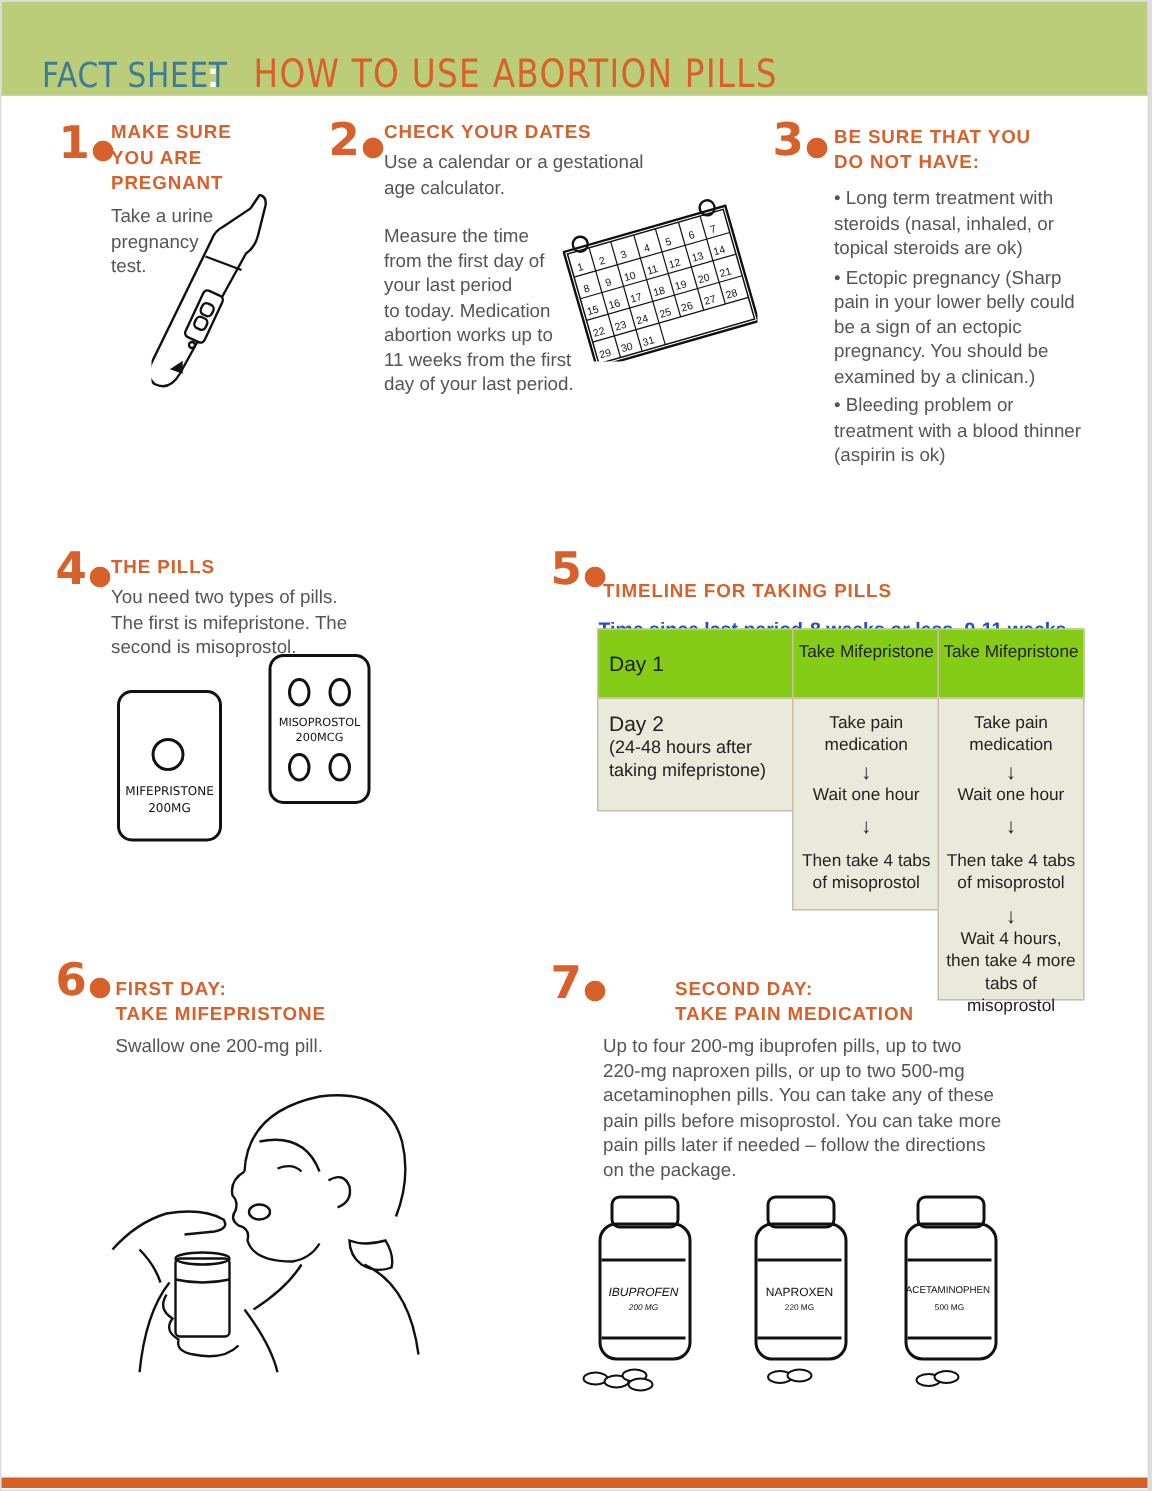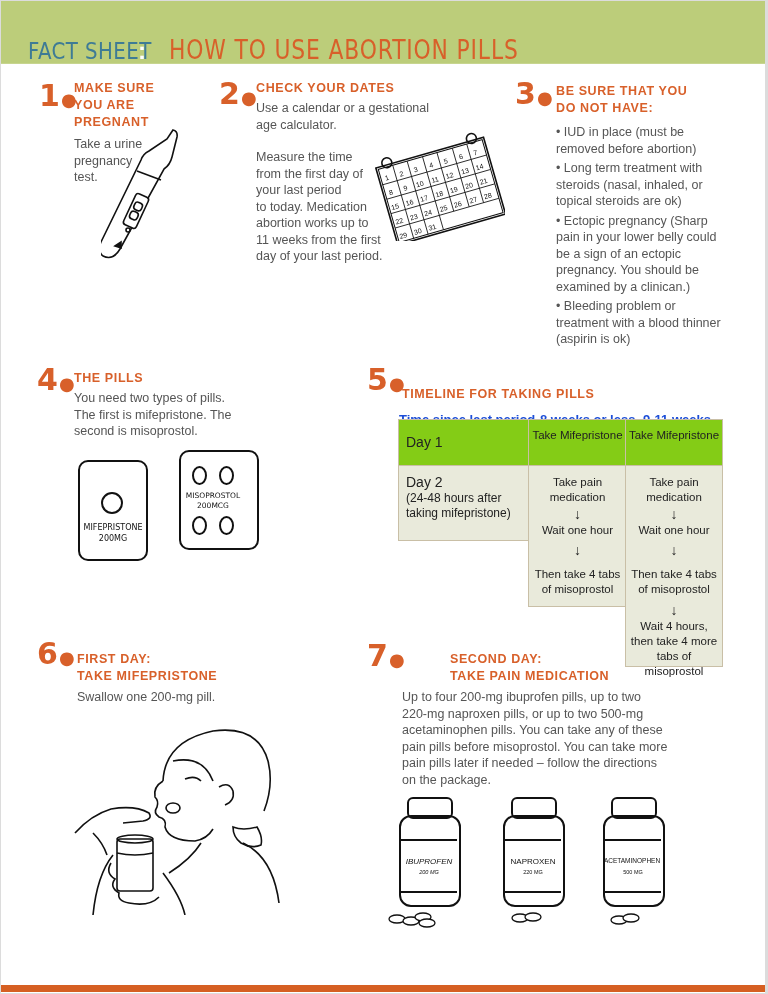--- a/index.html
+++ b/index.html
@@ -127,41 +127,40 @@
       </g>
     </g>
   </svg>
 
   <div class="num" style="left:514px;top:78px;"><span>3</span><span class="dot">●</span></div>
   <div class="sec-title" style="left:555px;top:82px;">
     <div>BE SURE THAT YOU</div>
     <div>DO NOT HAVE:</div>
   </div>
   <div class="body-text bullets" style="left:555px;top:123px;width:175px;">
-    <p>• IUD in place (must be removed before abortion)</p>
     <p>• Long term treatment with steroids (nasal, inhaled, or topical steroids are ok)</p>
     <p>• Ectopic pregnancy (Sharp pain in your lower belly could be a sign of an ectopic pregnancy. You should be examined by a clinican.)</p>
     <p>• Bleeding problem or treatment with a blood thinner (aspirin is ok)</p>
   </div>
 
   <div class="num" style="left:36px;top:364px;"><span>4</span><span class="dot">●</span></div>
   <div class="sec-title" style="left:73px;top:369px;text-align:right;">THE PILLS</div>
   <div class="body-text" style="left:73px;top:389px;">
     <p>You need two types of pills.</p>
     <p>The first is mifepristone. The</p>
     <p>second is misoprostol.</p>
   </div>
   <div style="position:absolute;left:77px;top:459px;width:66px;height:97px;border:2.5px solid #111;border-radius:10px;">
     <div style="position:absolute;left:21px;top:30px;width:18px;height:18px;border:2px solid #111;border-radius:50%;"></div>
     <div style="position:absolute;left:0;top:60px;width:66px;text-align:center;font-size:8px;line-height:11px;color:#111;font-family:'DejaVu Sans', sans-serif;">
       <div>MIFEPRISTONE</div>
       <div>200MG</div>
     </div>
   </div>
-  <div style="position:absolute;left:178px;top:449px;width:64px;height:96px;border:2.5px solid #111;border-radius:10px;padding-left:12px;">
+  <div style="position:absolute;left:178px;top:435px;width:64px;height:96px;border:2.5px solid #111;border-radius:10px;">
     <div style="position:absolute;left:11px;top:14px;width:11px;height:15px;border:2px solid #111;border-radius:50%;"></div>
     <div style="position:absolute;left:38px;top:14px;width:11px;height:15px;border:2px solid #111;border-radius:50%;"></div>
     <div style="position:absolute;left:0;top:39px;width:64px;text-align:center;font-size:7.5px;line-height:10px;color:#111;font-family:'DejaVu Sans', sans-serif;">
       <div>MISOPROSTOL</div>
       <div>200MCG</div>
     </div>
     <div style="position:absolute;left:11px;top:64px;width:11px;height:15px;border:2px solid #111;border-radius:50%;"></div>
     <div style="position:absolute;left:38px;top:64px;width:11px;height:15px;border:2px solid #111;border-radius:50%;"></div>
   </div>
 

